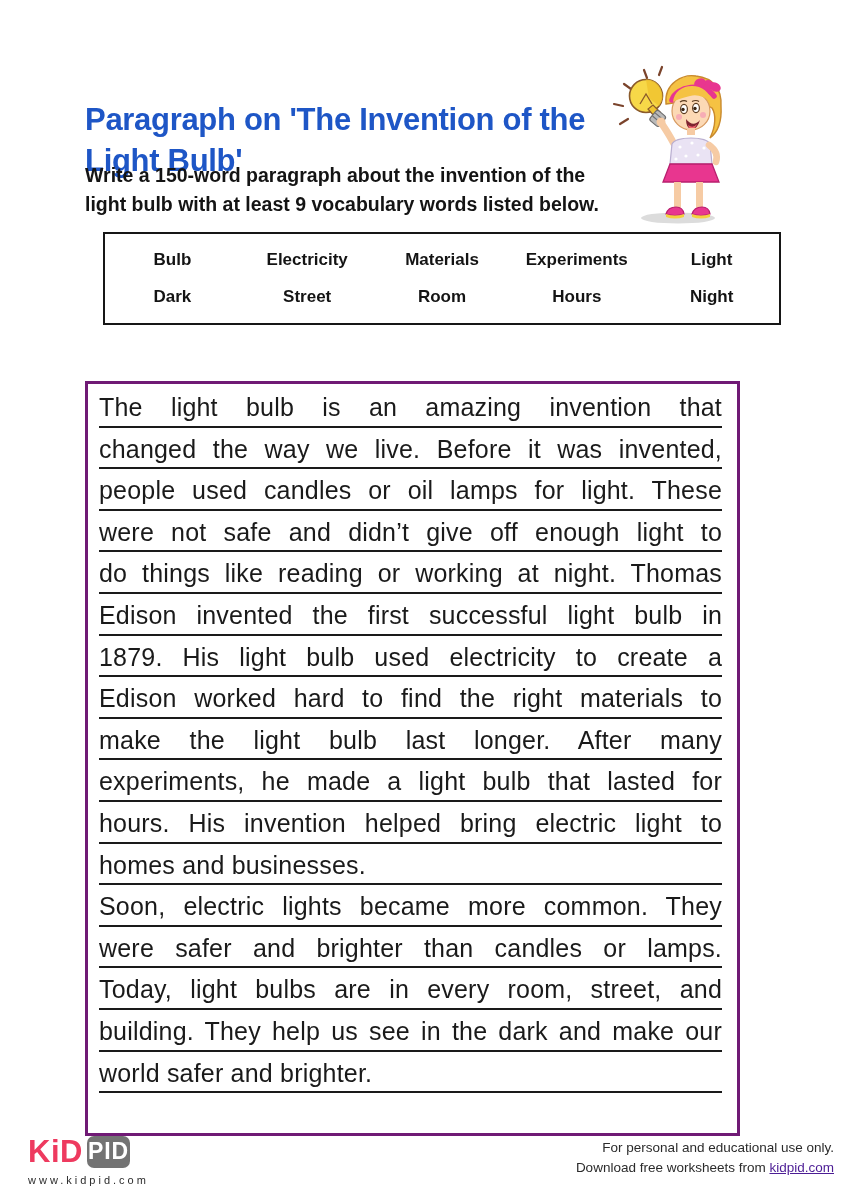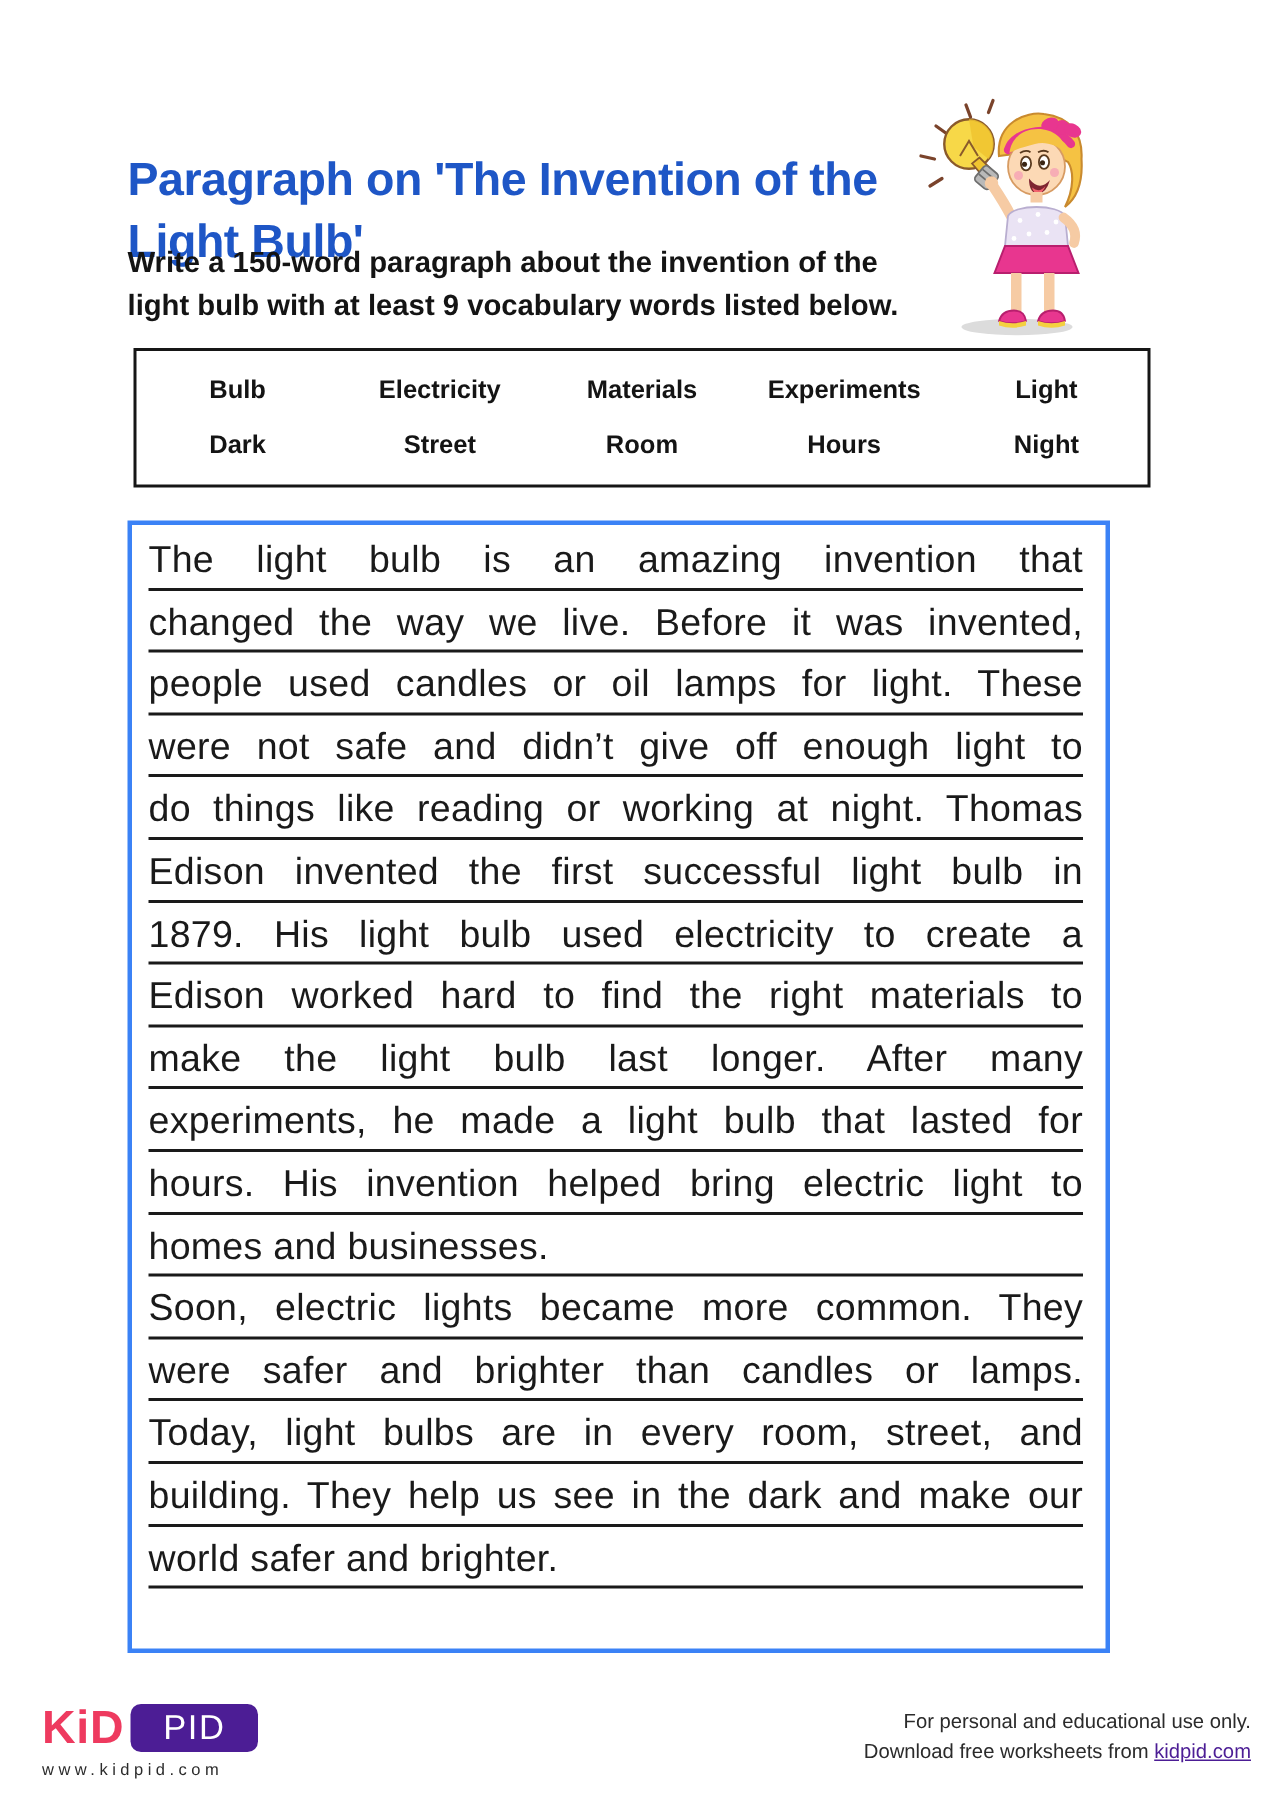--- a/index.html
+++ b/index.html
@@ -14,49 +14,49 @@
     letter-spacing:-0.3px;
   }
   .instruction{
     position:absolute;left:85px;top:161px;width:600px;
     font-size:19.5px;font-weight:700;line-height:29px;color:#141414;
   }
   
   .illustration{position:absolute;left:600px;top:52px;width:240px;height:180px;}
   
   .vocab-box{
-    position:absolute;left:89px;top:232px;width:678px;height:93px;
+    position:absolute;left:103px;top:232px;width:678px;height:93px;
     border:2.5px solid #161616;box-sizing:border-box;
     display:grid;grid-template-columns:repeat(5,1fr);grid-template-rows:1fr 1fr;
     align-items:center;justify-items:center;padding:8px 0;
   }
   .vocab-word{font-size:17px;font-weight:700;color:#141414;}
   
   .essay-box{
-    position:absolute;left:85px;top:347px;width:655px;height:755px;
-    border:3px solid #3b82f6;box-sizing:border-box;
+    position:absolute;left:85px;top:381px;width:655px;height:755px;
+    border:3px solid #701a75;box-sizing:border-box;
     padding:4px 15px 0 11px;
   }
   .essay-line{
     position:relative;height:41.6px;line-height:39px;
     font-size:25px;font-weight:400;color:#1a1a1a;letter-spacing:0.2px;
     text-align:justify;text-align-last:justify;overflow:visible;
   }
   .essay-line::after{
     content:"";position:absolute;left:0;right:0;bottom:2px;height:2px;background:#1a1a1a;
   }
   .essay-line.end{text-align-last:left;}
   .essay-line.end::after{right:auto;width:100%;}
   
   .footer-logo{position:absolute;left:28px;top:1134px;}
   .logo-row{display:flex;align-items:center;}
   .logo-kid{color:#EE3A5F;font-size:31px;font-weight:800;letter-spacing:0.5px;}
   .logo-pid{
-    background:#4c1d95;color:#ffffff;font-size:23px;font-weight:400;
-    padding:2px 22px 3px;border-radius:7px;margin-left:4px;letter-spacing:1px;
+    background:#737373;color:#ffffff;font-size:23px;font-weight:700;
+    padding:2px 1px 3px;border-radius:7px;margin-left:4px;letter-spacing:1px;
   }
   .logo-site{font-size:11px;letter-spacing:3px;color:#2b2b2b;margin-top:4px;}
   .footer-note{
     position:absolute;right:14px;top:1138px;text-align:right;
     font-size:13.5px;line-height:20px;color:#2b2b2b;
   }
   .footer-note a{color:#4c1d95;}
 </style>
 </head>
 <body>

